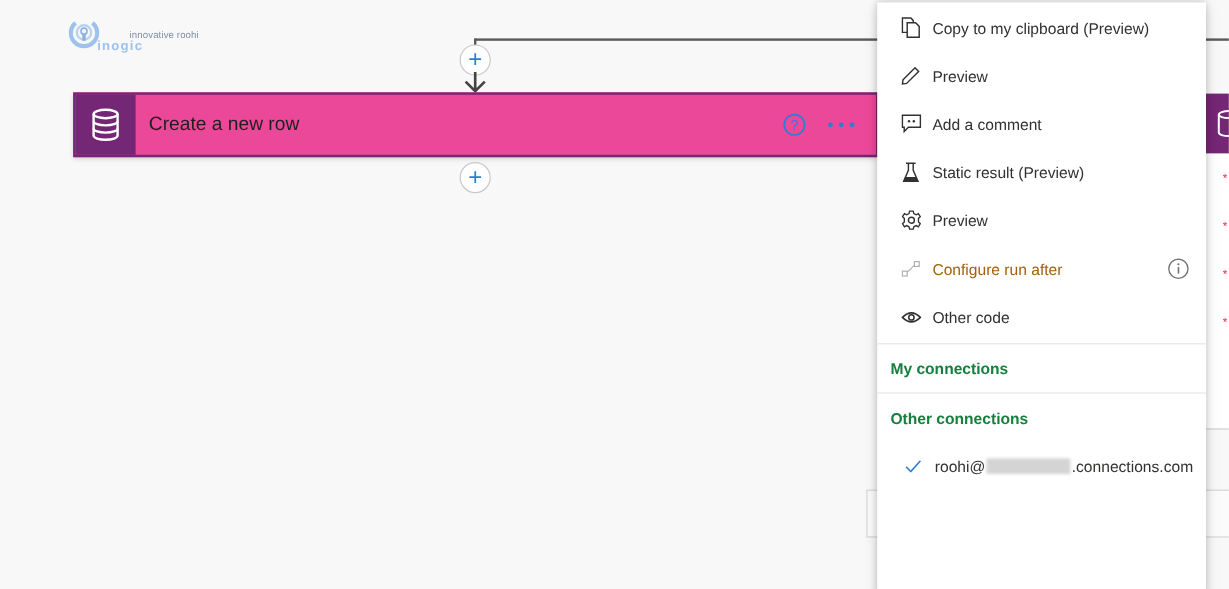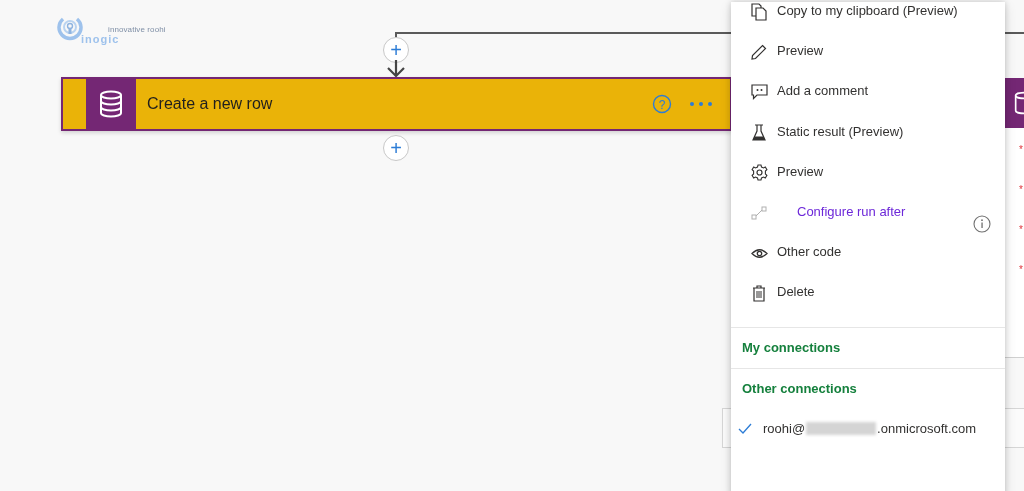--- a/index.html
+++ b/index.html
@@ -20,24 +20,23 @@
     .plus-btn {
       position: absolute; width: 26px; height: 26px; border-radius: 50%;
       background: #fff; border: 1.5px solid #c8c8c8;
       display: flex; align-items: center; justify-content: center;
       color: #2c7cd6; font-size: 20px; line-height: 1; cursor: pointer;
     }
     .arrow { position: absolute; left: 385px; top: 60px; width: 22px; height: 18px; }
 
     .card {
       position: absolute; left: 61px; top: 77px; width: 671px; height: 54px;
-      background: #eab308; border: 2px solid #742774;
+      background: #ec4899; border: 2px solid #742774;
       display: flex; align-items: center;
       box-shadow: 0 2px 4px rgba(0,0,0,0.15);
-      padding-left: 23px;
     }
     .card-icon {
       width: 50px; height: 100%; background: #742774;
       display: flex; align-items: center; justify-content: center;
     }
     .card-title { margin-left: 11px; font-size: 16px; color: #201f1e; flex: 1; }
     .card-help { width: 20px; height: 20px; margin-right: 18px; }
     .card-more { display: flex; gap: 5px; margin-right: 18px; cursor: pointer; }
     .card-more span { width: 4px; height: 4px; border-radius: 50%; background: #2c7cd6; display: block; }
 
@@ -54,33 +53,33 @@
       position: absolute; left: 722px; top: 408px; width: 312px; height: 40px;
       border: 1px solid #d6d6d6; background: #fbfbfb;
     }
 
     .menu {
       position: absolute; left: 731px; top: 2px; width: 274px; height: 495px;
       background: #fff;
       box-shadow: 0 0 6px rgba(0,0,0,0.18), 0 4px 12px rgba(0,0,0,0.12);
     }
     .menu-item {
-      height: 40.2px; display: flex; padding-left: 19px;
+      height: 40.2px; display: flex; align-items: center; padding-left: 19px;
       font-size: 13px; color: #323130; cursor: pointer; position: relative;
     }
-    .menu-item.disabled { color: #6d28d9; cursor: default; gap: 20px; }
+    .menu-item.disabled { color: #a16207; cursor: default; }
     .mi-icon { width: 18px; height: 18px; margin-right: 9px; display: flex; align-items: center; justify-content: center; }
     .mi-info { position: absolute; right: 14px; top: 11px; width: 18px; height: 18px; }
     .sep { height: 1px; background: #e6e6e6; margin: 0; }
     .section-head {
       height: 40px; display: flex; align-items: center; padding-left: 11px;
       font-size: 13px; color: #15803d; font-weight: bold; cursor: pointer;
     }
     .conn-item {
-      height: 40px; display: flex; align-items: center; padding-left: 5px;
+      height: 40px; display: flex; align-items: center; padding-left: 21px;
       font-size: 13px; color: #323130; cursor: pointer;
     }
     .blur {
       display: inline-block; width: 70px; height: 13px; background: #d4d4d4;
       filter: blur(1.5px); vertical-align: middle; margin: 0 1px;
     }
   </style>
 </head>
 <body>
 
@@ -215,39 +214,30 @@
   <div class="menu-item">
     <span class="mi-icon">
       <svg width="17" height="11" viewBox="0 0 17 11">
           <path d="M1 5.5 Q8.5 -2 16 5.5 Q8.5 13 1 5.5 Z" fill="none" stroke="#323130" stroke-width="1.3"></path>
           <circle cx="8.5" cy="5.5" r="2.2" fill="none" stroke="#323130" stroke-width="1.3"></circle>
         </svg>
     </span>
     <span>Other code</span>
   </div>
 
-  <div class="menu-item">
-    <span class="mi-icon">
-      <svg width="14" height="17" viewBox="0 0 14 17">
-          <path d="M1 3 H13 M5 3 V1 H9 V3 M2 3 V16 H12 V3" fill="none" stroke="#323130" stroke-width="1.2"></path>
-          <path d="M5 6 V13 M7 6 V13 M9 6 V13" stroke="#323130" stroke-width="1"></path>
-        </svg>
-    </span>
-    <span>Delete</span>
-  </div>
 
 
   <div class="sep" style="margin-top:2px;"></div>
   <div class="section-head">My connections</div>
   <div class="sep"></div>
   <div class="section-head">Other connections</div>
 
   <div class="conn-item">
     <span class="mi-icon">
       <svg width="14" height="11" viewBox="0 0 14 11">
           <path d="M1 6 L5 10 L13 1" fill="none" stroke="#2c7cd6" stroke-width="1.3"></path>
         </svg>
     </span>
     <span>roohi@</span>
       <span class="blur"></span>
-      <span>.onmicrosoft.com</span>
+      <span>.connections.com</span>
   </div>
 </div>
 
 </body></html>

